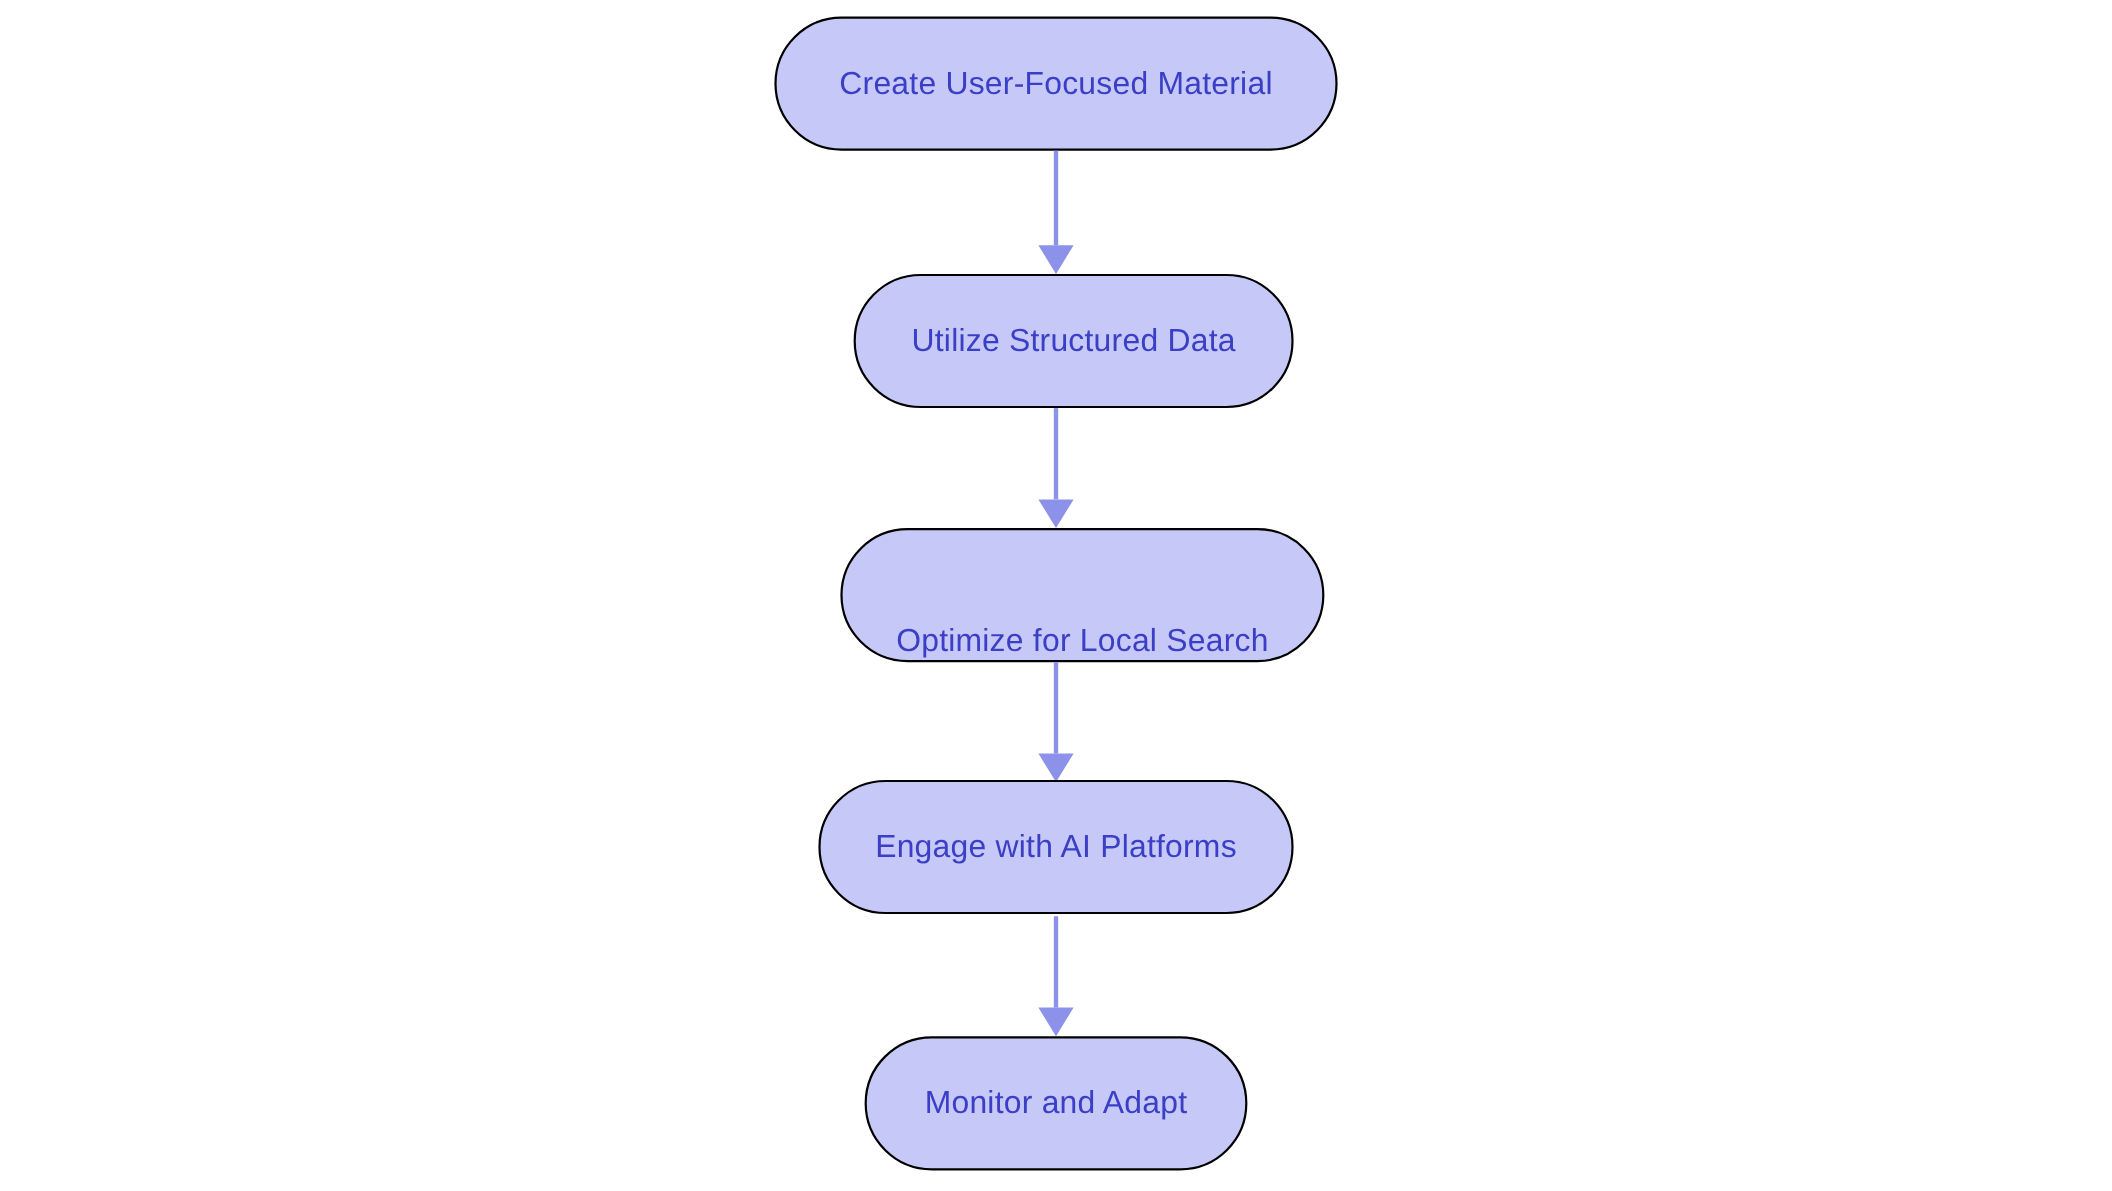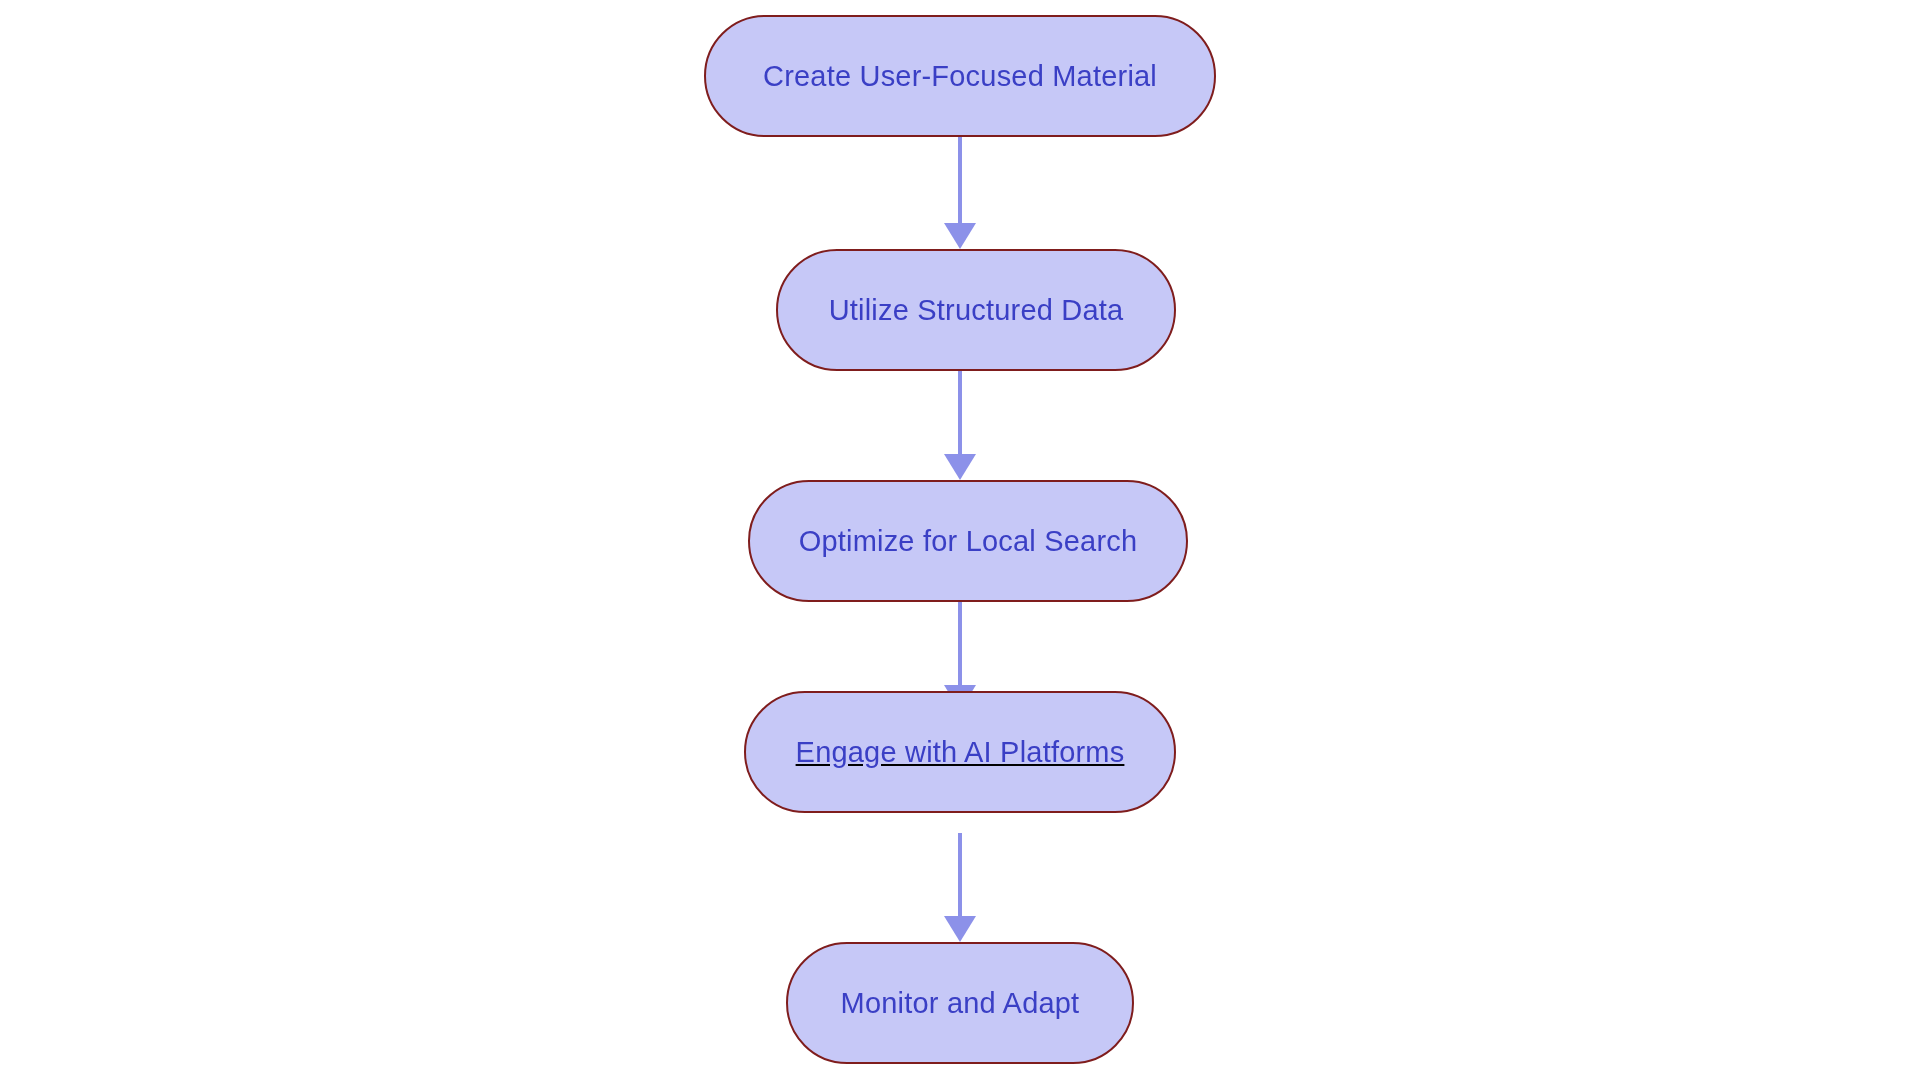--- a/index.html
+++ b/index.html
@@ -15,37 +15,37 @@
     position: relative;
     width: 1920px;
     height: 1083px;
     background: #ffffff;
   }
   .node {
     position: absolute;
     box-sizing: border-box;
     height: 122px;
     background: #c6c8f7;
-    border: 2px solid #7f1d1d;
+    border: 2px solid #000000;
     border-radius: 61px;
     display: flex;
     align-items: center;
     justify-content: center;
   }
   .node-label {
     color: #3a3fc5;
     font-size: 29px;
     letter-spacing: 0.2px;
     white-space: nowrap;
     user-select: none;
   }
   .node-1 { left: 704px; top: 15px;  width: 512px; }
   .node-2 { left: 776px; top: 249px; width: 400px; }
-  .node-3 { left: 748px; top: 480px; width: 440px; }
-  .node-4 { left: 744px; top: 691px; width: 432px; text-decoration: underline; }
+  .node-3 { left: 764px; top: 480px; width: 440px; align-items: flex-end; }
+  .node-4 { left: 744px; top: 709px; width: 432px; }
   .node-5 { left: 786px; top: 942px; width: 348px; text-align: right; }
 
   .arrow {
     position: absolute;
     left: 960px;
     width: 0;
     display: flex;
     flex-direction: column;
     align-items: center;
   }

